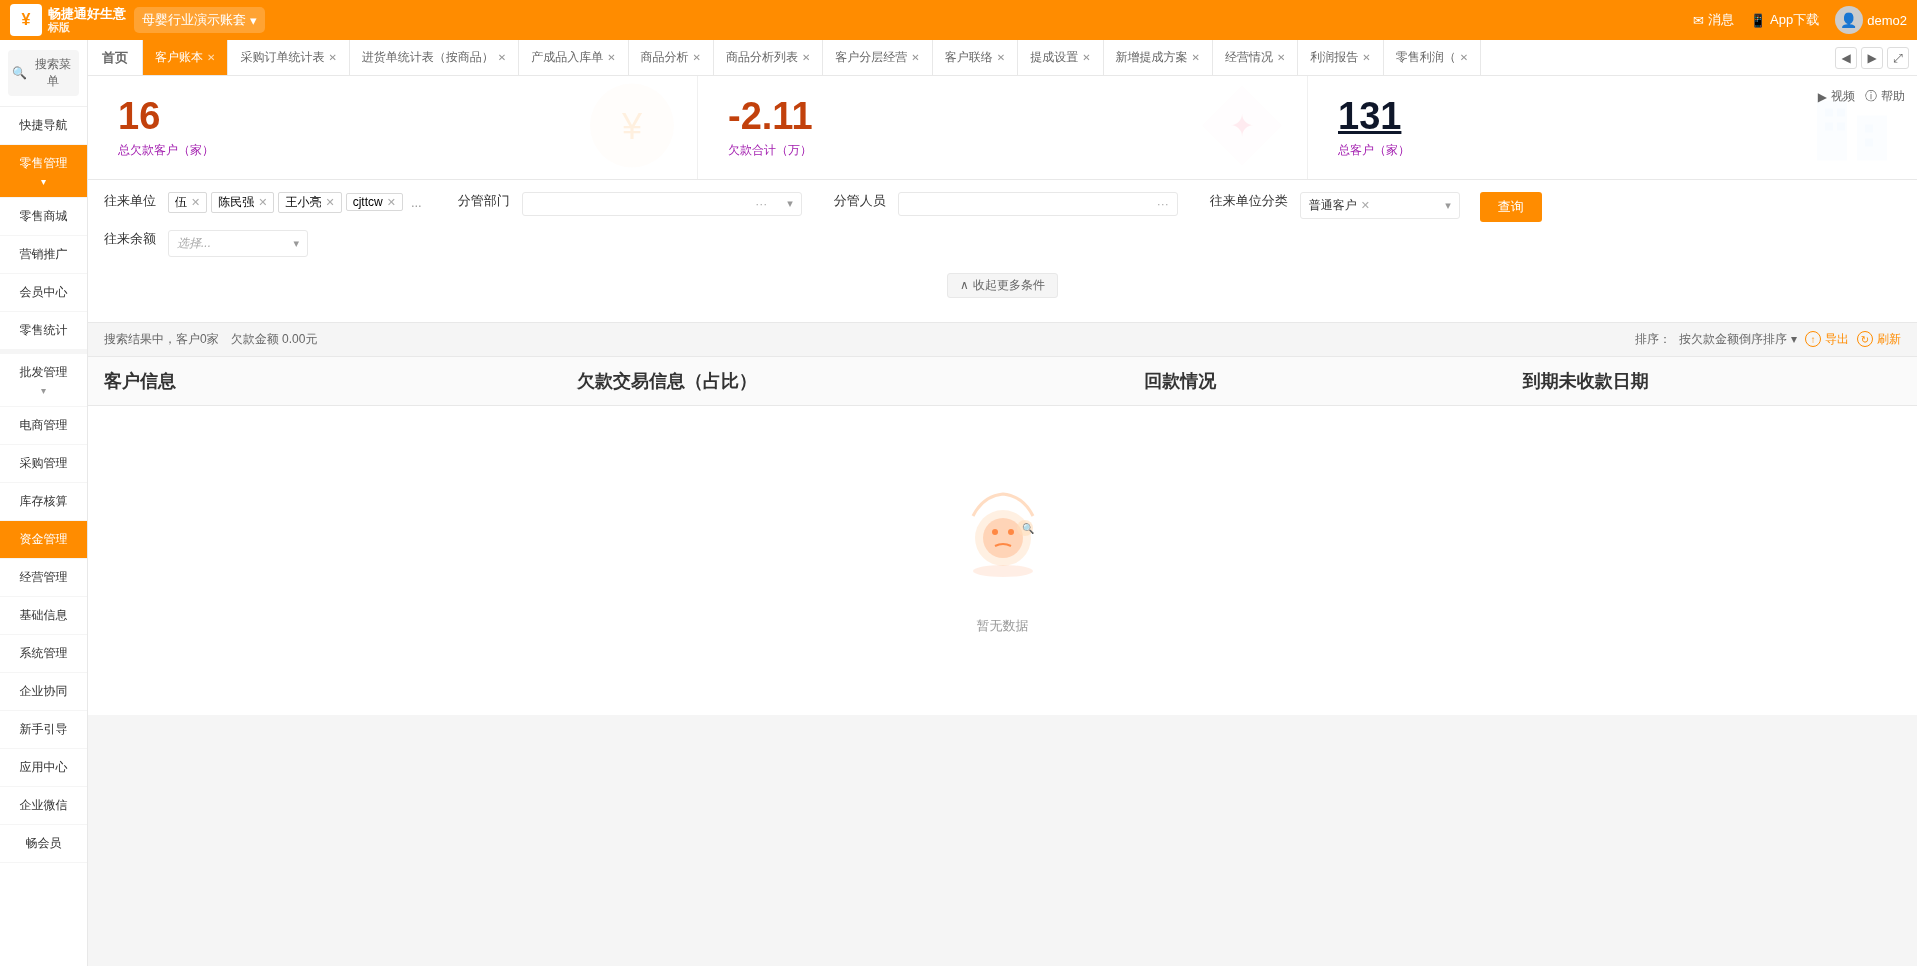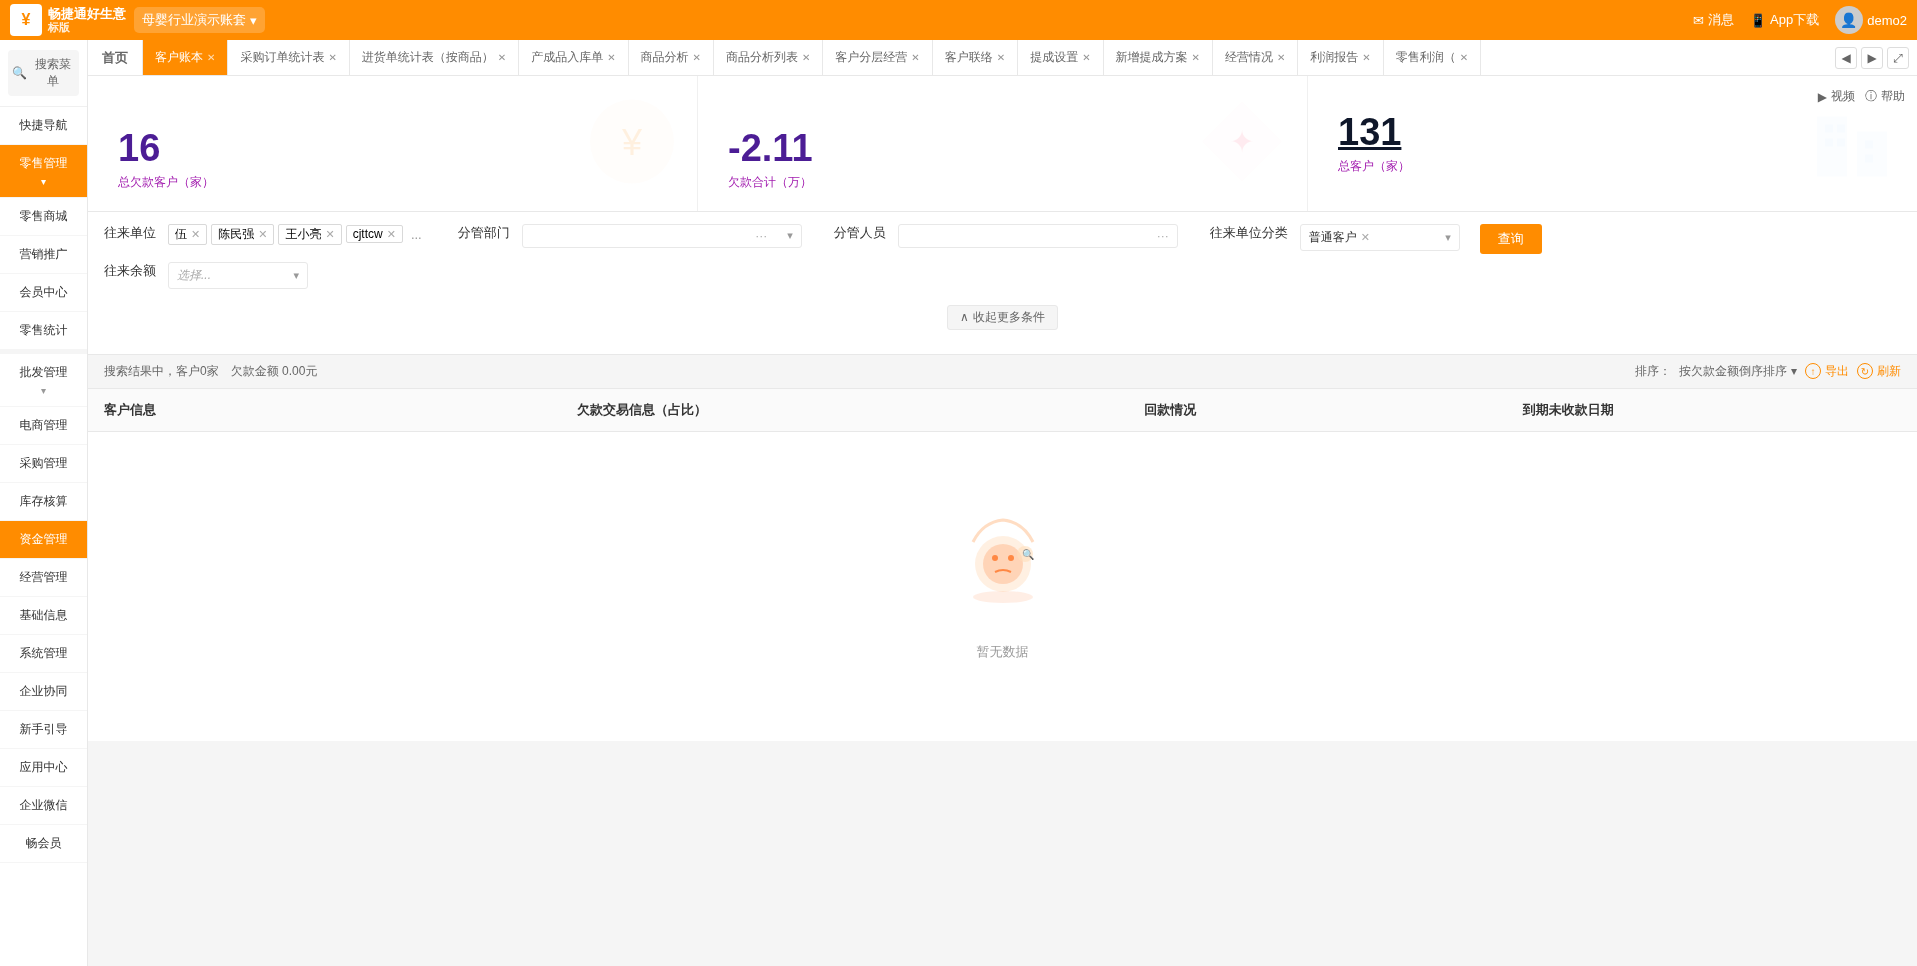--- a/index.html
+++ b/index.html
@@ -43,21 +43,21 @@
     .tabs-control-btn { width: 22px; height: 22px; display: flex; align-items: center; justify-content: center; cursor: pointer; font-size: 12px; color: #666; border: 1px solid #ddd; border-radius: 3px; }
 
     
     .page-content { flex: 1; overflow-y: auto; background: #f5f5f5; }
 
     
     .stats-header { background: #fff; display: flex; align-items: stretch; border-bottom: 1px solid #e8e8e8; position: relative; }
     .stat-card { flex: 1; padding: 20px 30px; display: flex; flex-direction: column; justify-content: center; border-right: 1px solid #f0f0f0; position: relative; }
     .stat-card:last-child { border-right: none; }
     .stat-value { font-size: 38px; font-weight: bold; color: #ff4444; line-height: 1.1; }
-    .stat-value.red { color: #4c1d95; margin-top: 32px; }
+    .stat-value.red { color: #c2410c; }
     .stat-value.dark { color: #0f172a; text-decoration: underline; }
     .stat-label { font-size: 12px; color: #a21caf; margin-top: 4px; font-family: Liberation Serif, serif; }
     .stat-bg-icon-svg { position: absolute; right: 20px; top: 50%; transform: translateY(-50%); opacity: 0.12; }
     .header-actions { position: absolute; top: 12px; right: 12px; display: flex; gap: 10px; font-size: 12px; color: #666; }
     .header-action { display: flex; align-items: center; gap: 4px; cursor: pointer; }
 
     
     .filter-area { background: #fff; padding: 12px 16px; border-bottom: 1px solid #e8e8e8; }
     .filter-row { display: flex; align-items: flex-start; gap: 12px; margin-bottom: 8px; flex-wrap: wrap; }
     .filter-row:last-child { margin-bottom: 0; }
@@ -71,21 +71,21 @@
     
     .search-result-bar { background: #f5f5f5; padding: 8px 16px; display: flex; align-items: center; justify-content: space-between; font-size: 12px; color: #666; border-bottom: 1px solid #e8e8e8; }
     .search-result-left { display: flex; align-items: center; gap: 12px; }
     .search-result-right { display: flex; align-items: center; gap: 8px; }
     .sort-select { display: flex; align-items: center; gap: 4px; cursor: pointer; }
     .action-btn { display: flex; align-items: center; gap: 4px; cursor: pointer; color: #ff8c00; }
     .action-btn-circle { width: 16px; height: 16px; border-radius: 50%; border: 1px solid #ff8c00; display: flex; align-items: center; justify-content: center; font-size: 10px; }
 
     
     .table-container { background: #fff; }
-    .table-header { display: flex; align-items: center; padding: 12px 16px; border-bottom: 1px solid #e8e8e8; background: #fafafa; font-size: 13px; font-weight: bold; color: #333; }
+    .table-header { display: flex; align-items: center; padding: 12px 16px; border-bottom: 1px solid #e8e8e8; background: #fafafa; font-size: 18px; font-weight: bold; color: #333; }
     .table-col-1 { flex: 2.5; }
     .table-col-2 { flex: 3; }
     .table-col-3 { flex: 2; }
     .table-col-4 { flex: 2; }
 
     
     .empty-state { display: flex; flex-direction: column; align-items: center; justify-content: center; padding: 80px 0; }
     .empty-icon { font-size: 80px; color: #ffcca0; margin-bottom: 12px; }
     .empty-text { font-size: 13px; color: #999; }
 

